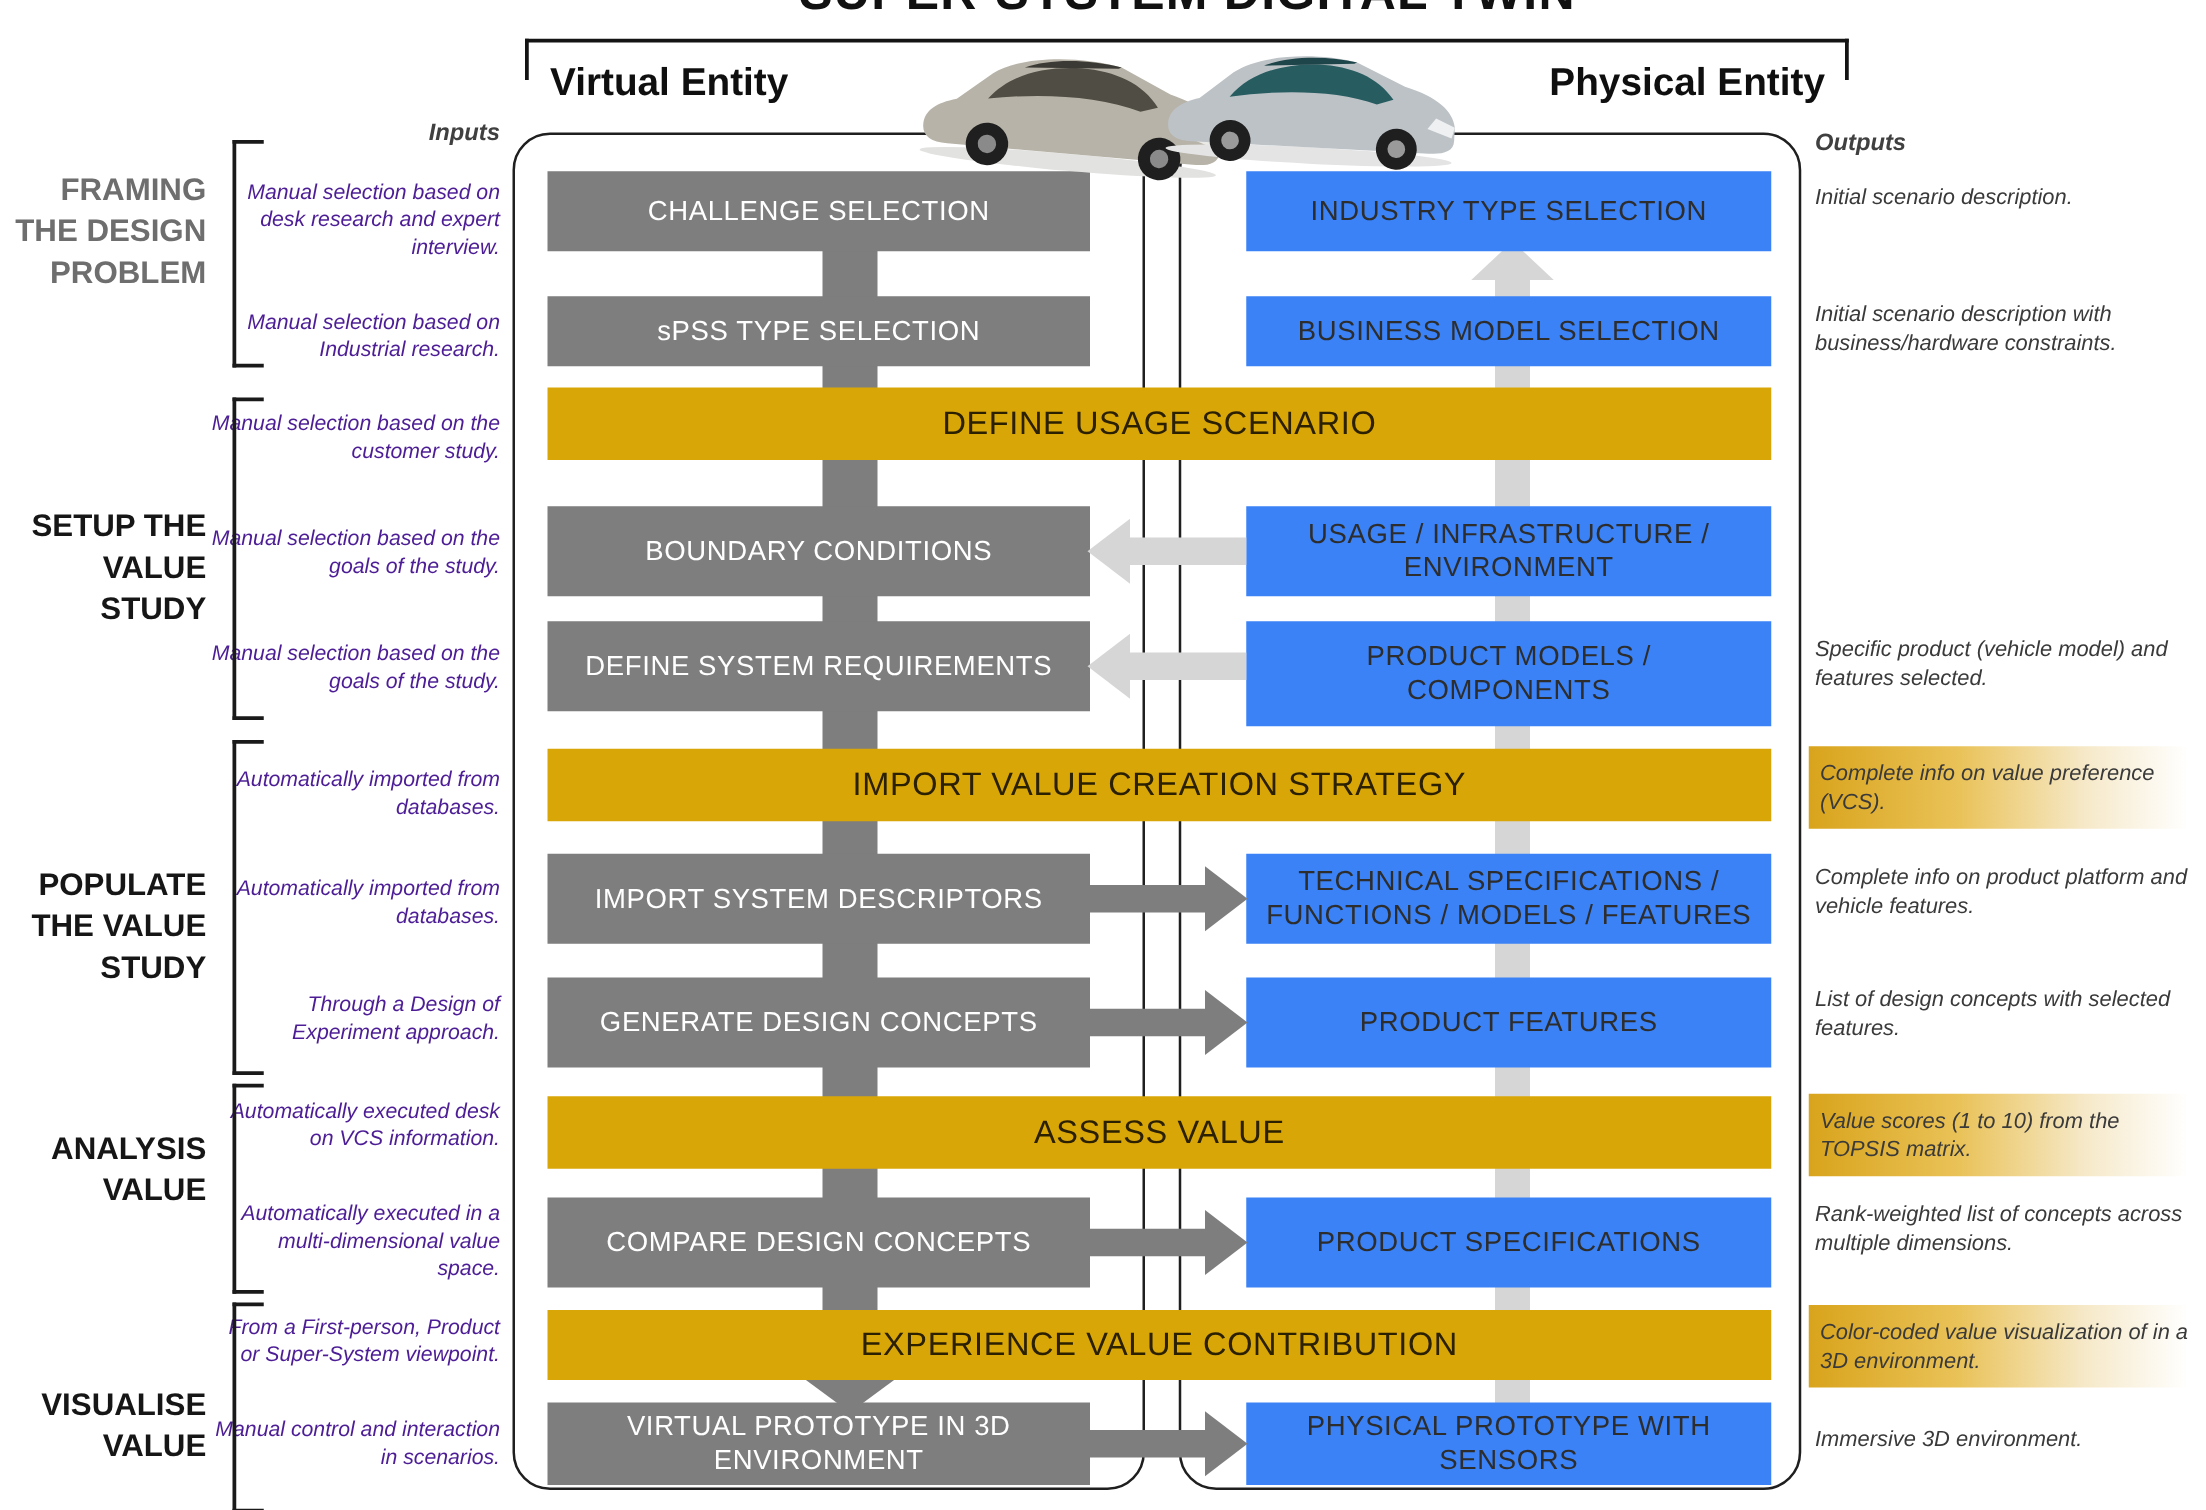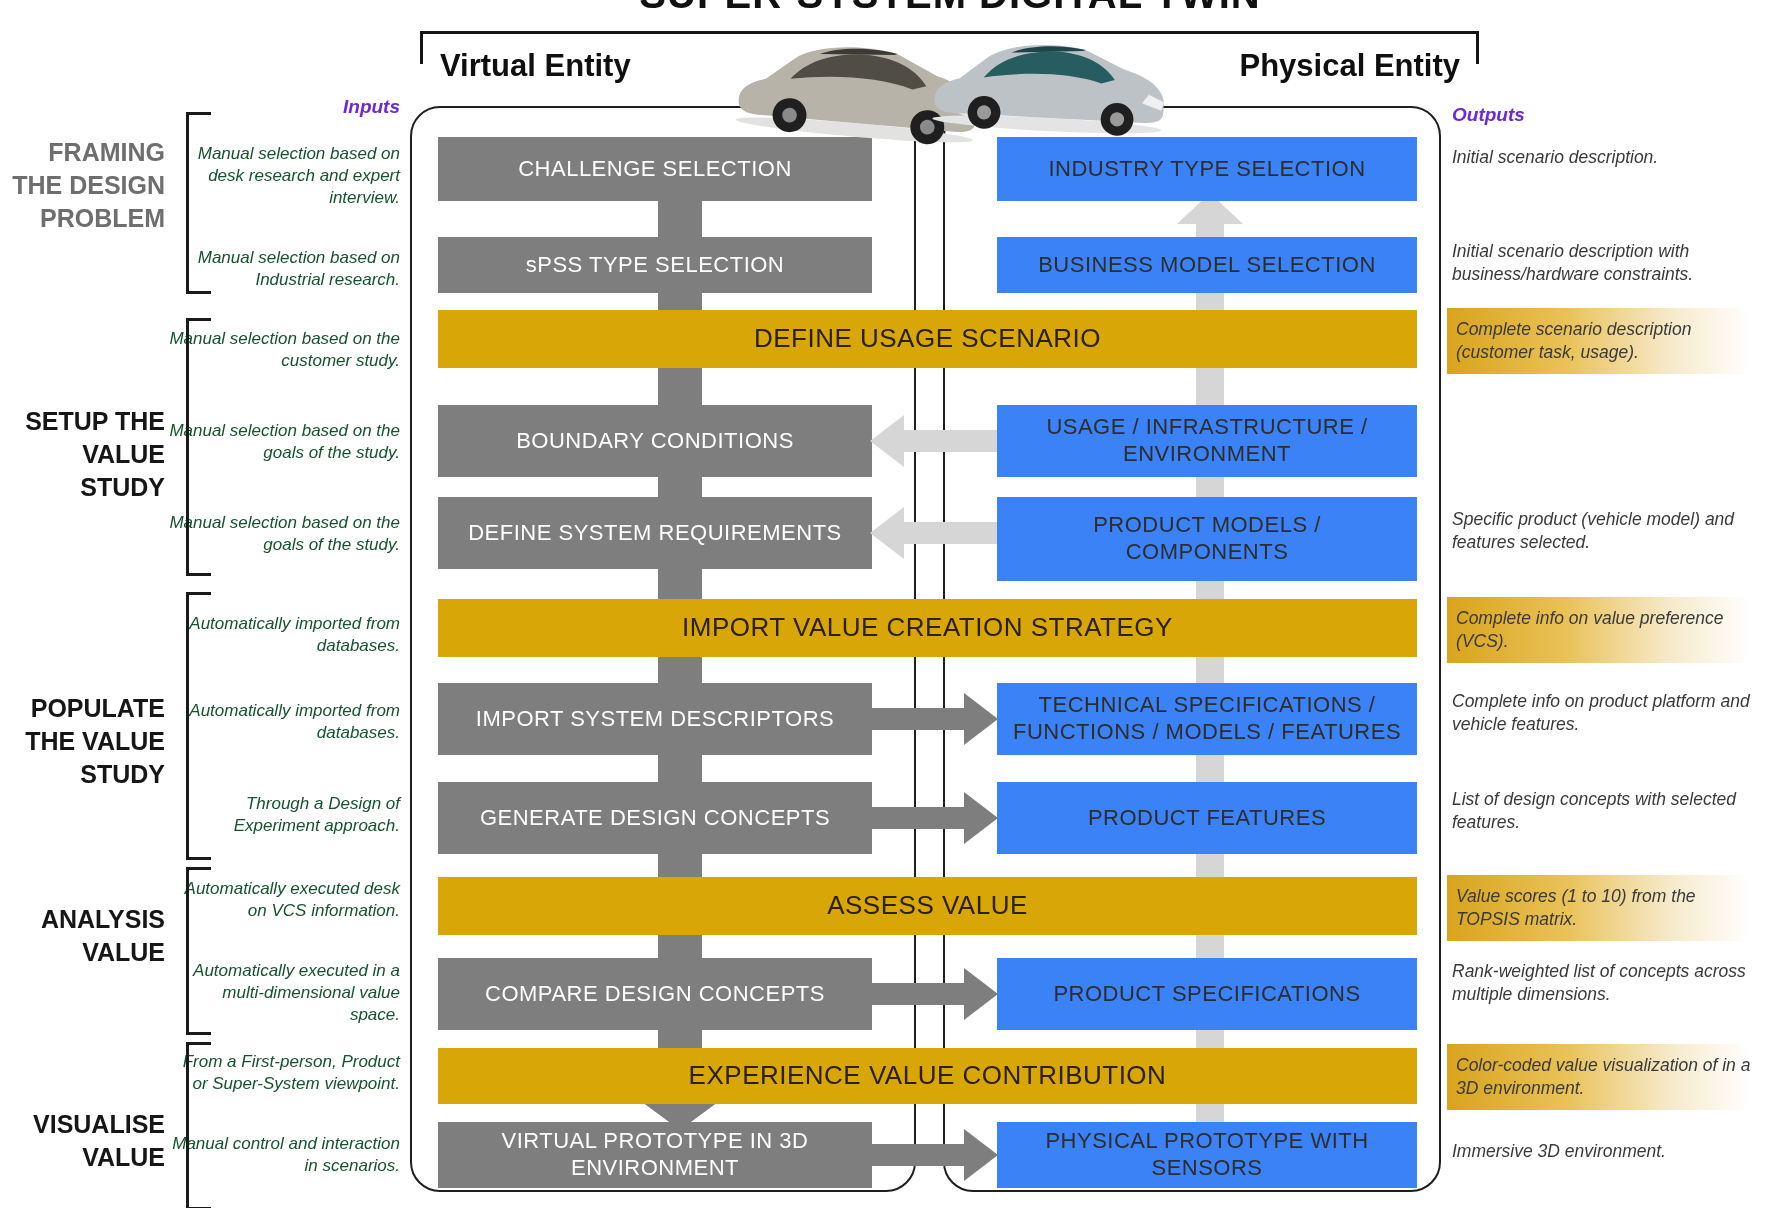--- a/index.html
+++ b/index.html
@@ -31,23 +31,23 @@
 
   
   .harrow-shaft-dark{position:absolute;background:#7E7E7E;height:22px;z-index:3}
   .harrow-shaft-light{position:absolute;background:#D6D6D6;height:22px;z-index:3}
 
   
   .phase{position:absolute;left:10px;width:155px;font-size:25px;font-weight:bold;color:#161616;
          text-align:right;white-space:pre-line;line-height:1.32}
   .phase.gray{color:#6e6e6e}
   .bracket-left{position:absolute;left:186px;width:22px;border:3px solid #1a1a1a;border-right:none;z-index:1}
-  .col-head{position:absolute;font-size:19px;font-weight:bold;font-style:italic;color:#6d28d9}
+  .col-head{position:absolute;font-size:19px;font-weight:bold;font-style:italic;color:#404040}
   .input-text{position:absolute;left:168px;width:232px;text-align:right;font-style:italic;
-              font-size:17px;color:#14532d;line-height:1.3}
+              font-size:17px;color:#4c1d95;line-height:1.3}
 
   
   .output-item{position:absolute;font-style:italic;font-size:17.5px;color:#3a3a3a;line-height:1.3;box-sizing:border-box}
   .output-item.plain{left:1452px;width:300px}
   .output-item.highlight{left:1447px;width:316px;padding:10px 6px 10px 9px;
       background:linear-gradient(to right,#D9A41C 0%,#E9C258 38%,#F6E9C9 70%,rgba(250,243,225,0) 96%)}
 
   .car{position:absolute;z-index:4}
   .car svg{display:block;width:100%;height:100%}
 </style>
@@ -172,21 +172,20 @@
   <div class="input-text" style="top:613px">Automatically imported from databases.</div>
   <div class="input-text" style="top:700px">Automatically imported from databases.</div>
   <div class="input-text" style="top:793px">Through a Design of Experiment approach.</div>
   <div class="input-text" style="top:878px">Automatically executed desk on VCS information.</div>
   <div class="input-text" style="top:960px">Automatically executed in a multi-dimensional value space.</div>
   <div class="input-text" style="top:1051px">From a First-person, Product or Super-System viewpoint.</div>
   <div class="input-text" style="top:1133px">Manual control and interaction in scenarios.</div>
 
   <div class="output-item plain" style="top:146px"><span>Initial scenario description.</span></div>
   <div class="output-item plain" style="top:240px"><span>Initial scenario description with business/hardware constraints.</span></div>
-  <div class="output-item highlight" style="top:308px"><span>Complete scenario description (customer task, usage).</span></div>
   <div class="output-item plain" style="top:508px"><span>Specific product (vehicle model) and features selected.</span></div>
   <div class="output-item highlight" style="top:597px"><span>Complete info on value preference (VCS).</span></div>
   <div class="output-item plain" style="top:690px"><span>Complete info on product platform and vehicle features.</span></div>
   <div class="output-item plain" style="top:788px"><span>List of design concepts with selected features.</span></div>
   <div class="output-item highlight" style="top:875px"><span>Value scores (1 to 10) from the TOPSIS matrix.</span></div>
   <div class="output-item plain" style="top:960px"><span>Rank-weighted list of concepts across multiple dimensions.</span></div>
   <div class="output-item highlight" style="top:1044px"><span>Color-coded value visualization of in a 3D environment.</span></div>
   <div class="output-item plain" style="top:1140px"><span>Immersive 3D environment.</span></div>
 
 </div>

